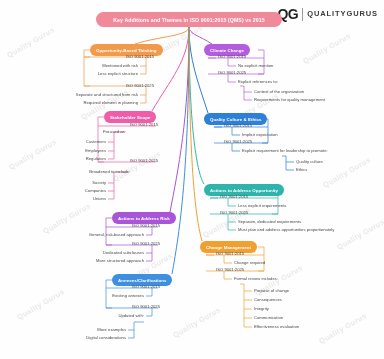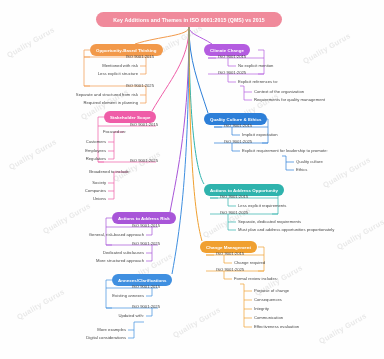--- a/index.html
+++ b/index.html
@@ -101,20 +101,25 @@
   <div class="wm" style="left:320px; top:168px;">Quality Gurus</div>
   <div class="wm" style="left:40px;  top:214px;">Quality Gurus</div>
   <div class="wm" style="left:200px; top:218px;">Quality Gurus</div>
   <div class="wm" style="left:334px; top:230px;">Quality Gurus</div>
   <div class="wm" style="left:122px; top:264px;">Quality Gurus</div>
   <div class="wm" style="left:252px; top:276px;">Quality Gurus</div>
   <div class="wm" style="left:14px;  top:300px;">Quality Gurus</div>
   <div class="wm" style="left:170px; top:318px;">Quality Gurus</div>
   <div class="wm" style="left:316px; top:324px;">Quality Gurus</div>
 
+  <div id="logo">
+    <span class="qg">QG</span>
+    <span class="bar"></span>
+    <span class="gurus">QUALITYGURUS</span>
+  </div>
 
   <svg class="wires" viewBox="0 0 384 359">
 
     <path d="M189,27 C189,36 160,36 135,44" fill="none" stroke="#f2994a" stroke-width="1"></path>
     <path d="M189,27 C189,60 170,80 152,111" fill="none" stroke="#ef5da8" stroke-width="1"></path>
     <path d="M189,27 C189,120 178,170 170,212" fill="none" stroke="#a855d8" stroke-width="1"></path>
     <path d="M189,27 C189,170 180,230 172,274" fill="none" stroke="#3f8fe0" stroke-width="1"></path>
 
     <path d="M189,27 C189,34 200,36 212,44" fill="none" stroke="#b45ce0" stroke-width="1"></path>
     <path d="M189,27 C189,60 198,82 208,113" fill="none" stroke="#2d7fd8" stroke-width="1"></path>

